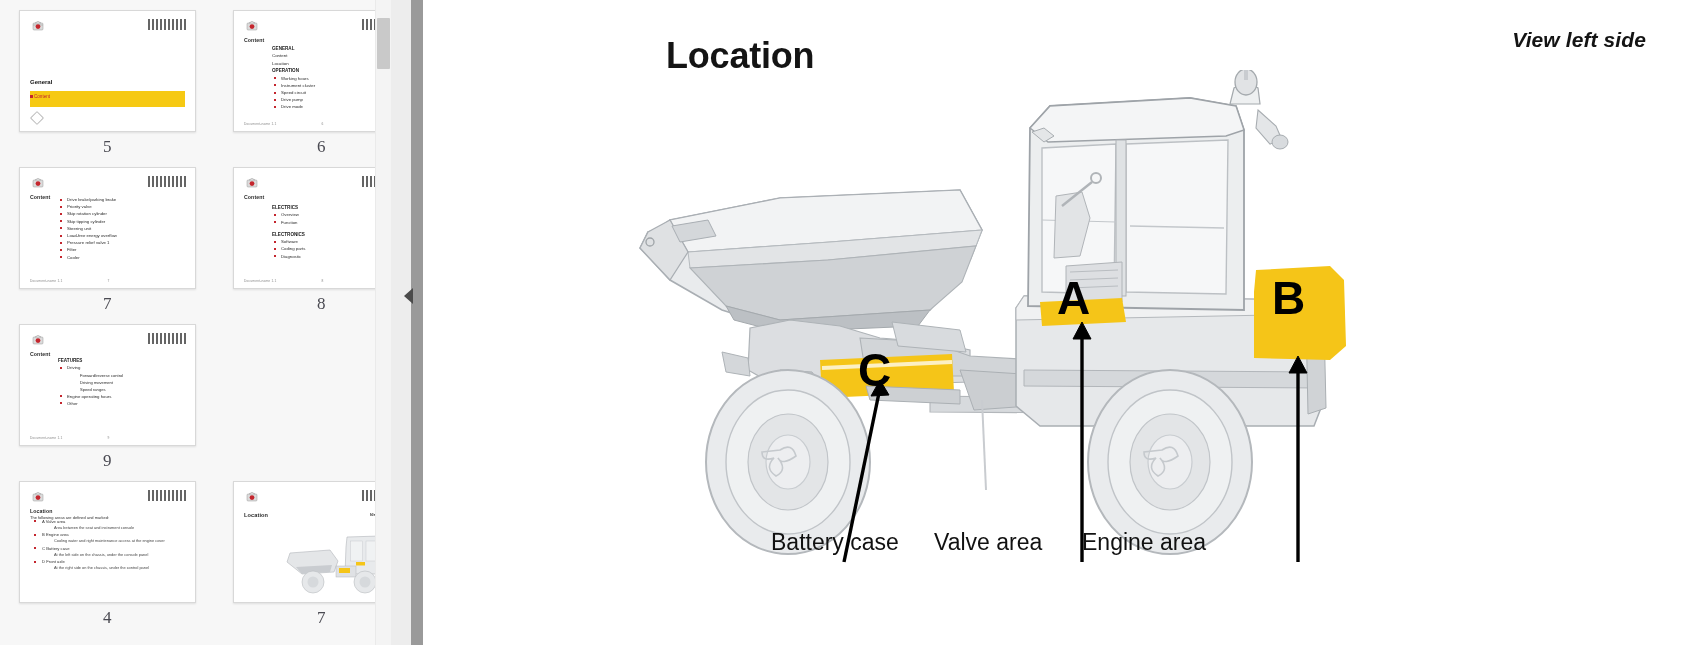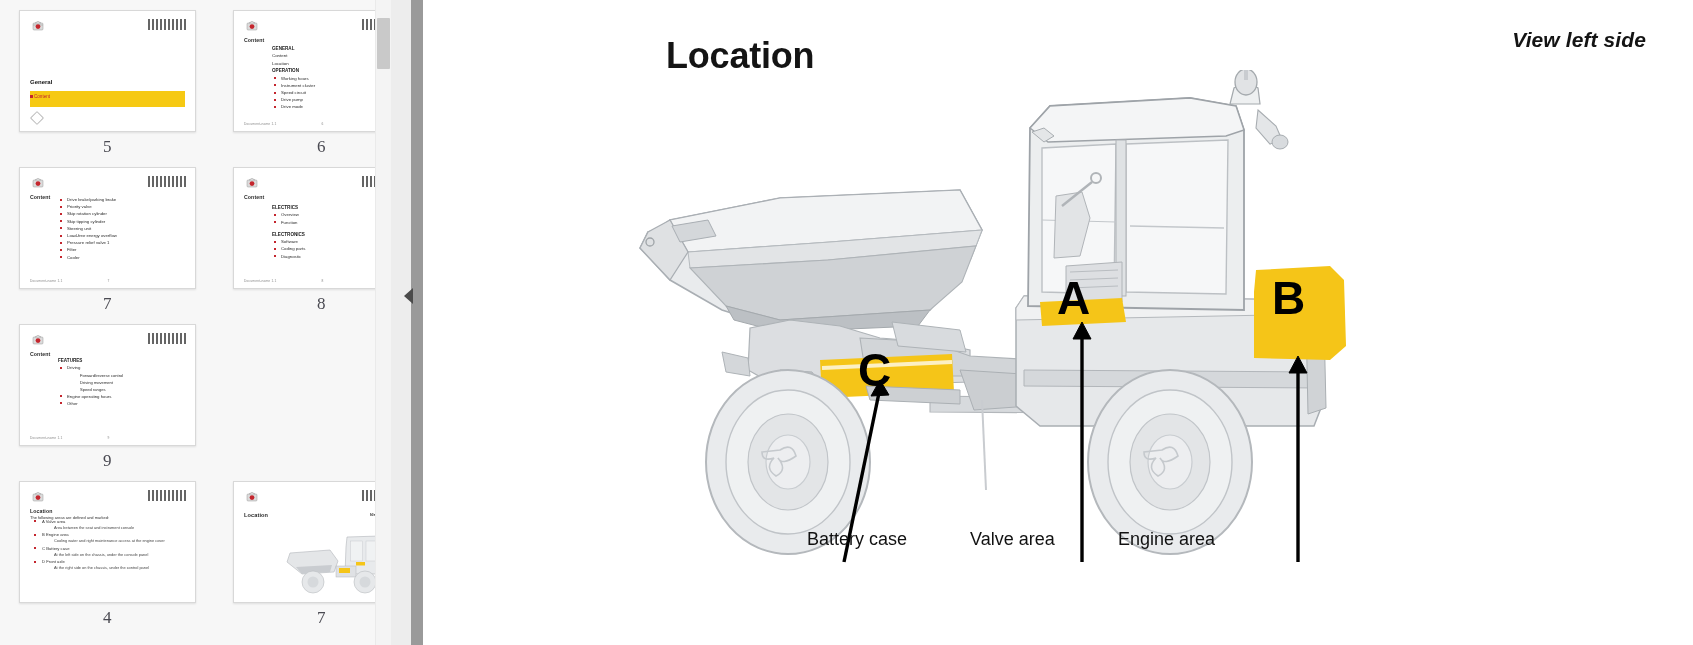--- a/index.html
+++ b/index.html
@@ -175,23 +175,22 @@
     position:absolute;right:47px;top:28px;
     font-size:21px;font-weight:bold;font-style:italic;color:#141414;
     letter-spacing:.1px;
   }
   .figure{
     position:absolute;left:190px;top:70px;
     width:720px;height:500px;
   }
   .leg-label{
     position:absolute;
-    font-size:18px;color:#111;
+    font-size:23px;color:#111;
     white-space:nowrap;
-    margin-left:36px;
   }
 
   
   .wm{
     position:absolute;left:0;top:0;
     width:1693px;height:645px;
     pointer-events:none;
     z-index:40;
   }
   .wm-main{

